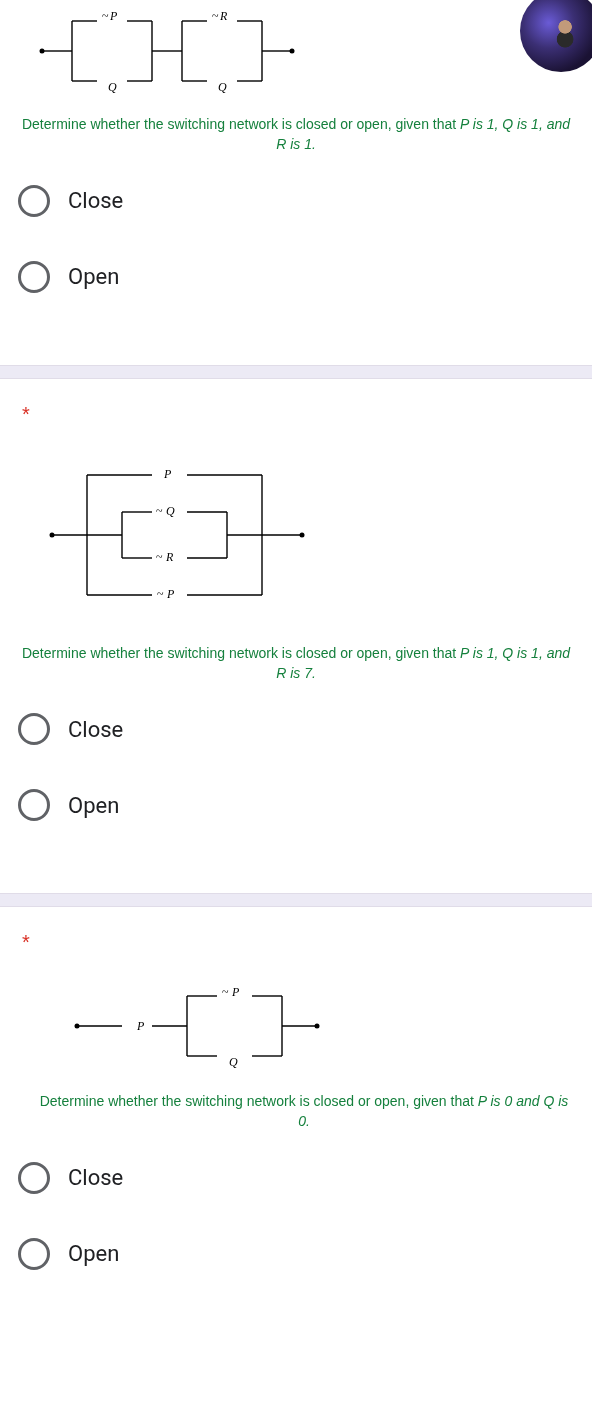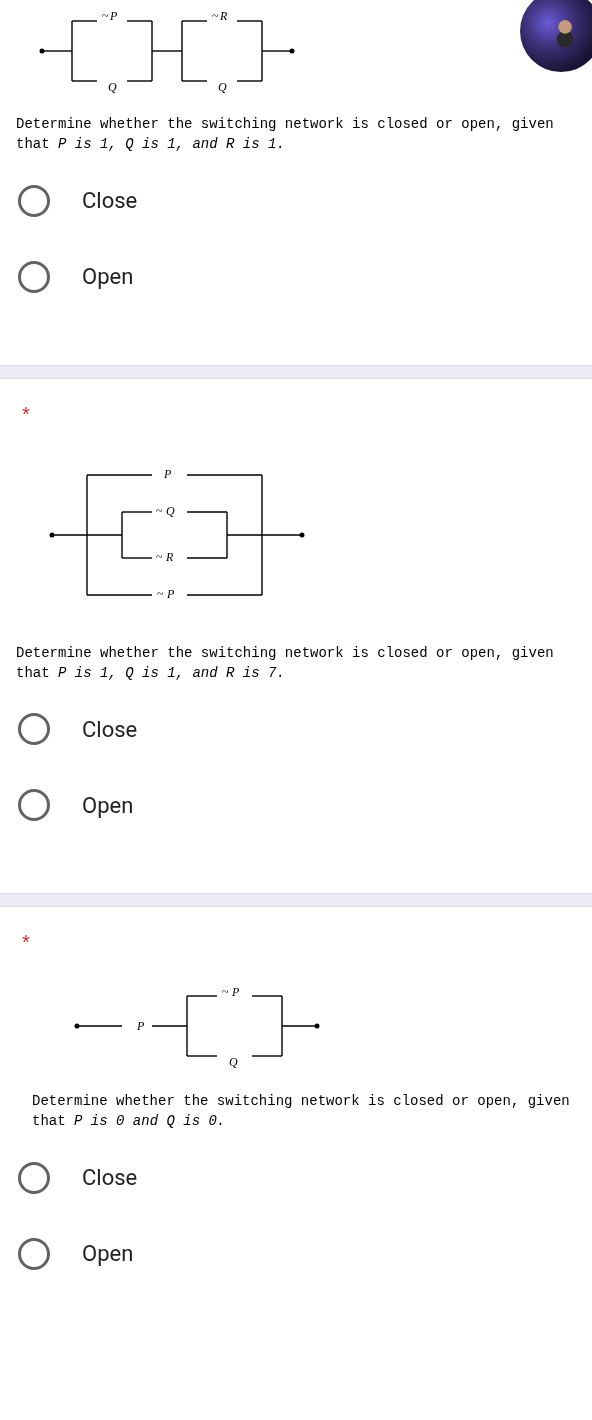--- a/index.html
+++ b/index.html
@@ -22,31 +22,32 @@
   .required-star {
     color: #d93025;
     font-size: 20px;
     padding: 24px 0 18px 10px;
     display: block;
   }
   .diagram-area {
     padding: 6px 0 10px 20px;
   }
   .prompt-text {
-    font-family: Liberation Mono, monospace;
+    font-family: Liberation Sans, sans-serif;
     font-size: 14px;
-    color: #000000;
+    color: #15803d;
     padding: 8px 4px 18px 4px;
     line-height: 1.45;
+    text-align: center;
   }
   .prompt-text .var { font-style: italic; }
   .option-row {
     display: flex;
     align-items: center;
-    gap: 32px;
+    gap: 18px;
     padding: 12px 0 12px 6px;
     cursor: pointer;
     margin-bottom: 20px;
   }
   .radio {
     width: 32px;
     height: 32px;
     border: 3px solid #606266;
     border-radius: 50%;
     flex-shrink: 0;

